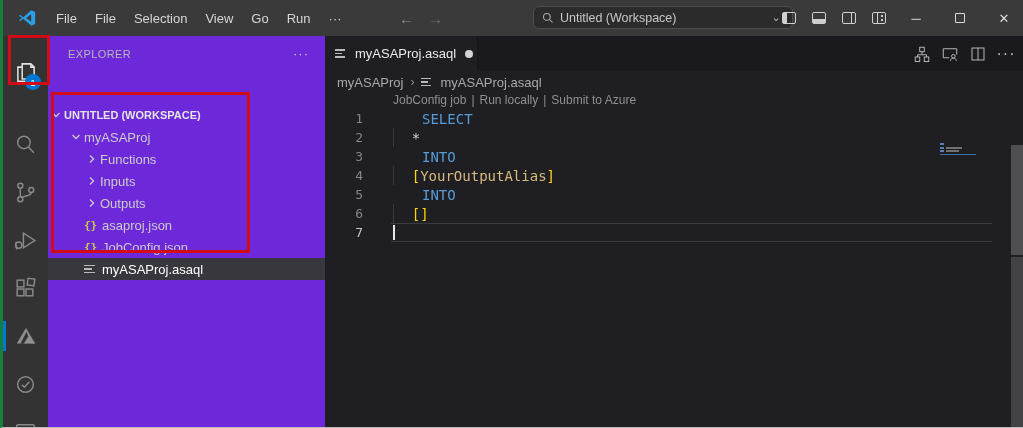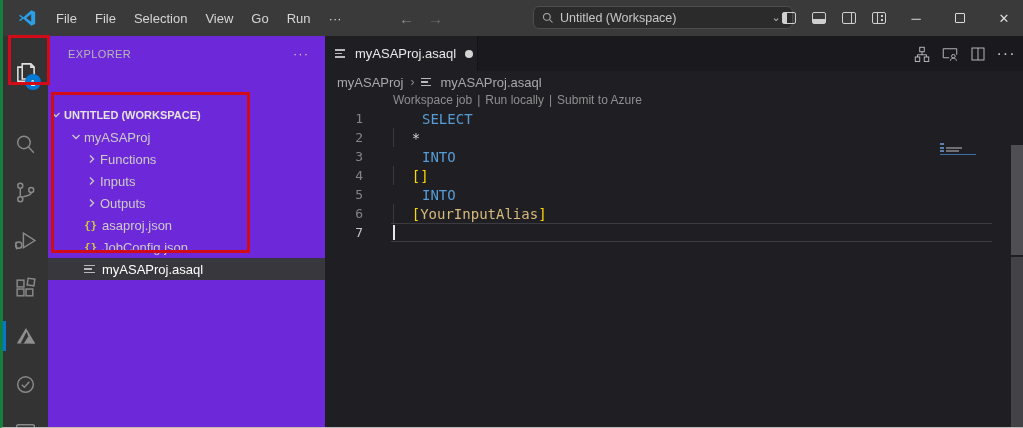--- a/index.html
+++ b/index.html
@@ -332,46 +332,46 @@
       <span class="lines-ico">
           <i style="width:10px"></i>
           <i style="width:7px"></i>
           <i style="width:10px"></i>
         </span>
       <span>myASAProj.asaql</span>
     </div>
 
     <div class="code">
       <div class="codelens">
-        <span class="lens-link">Workspace job</span>
+        <span class="lens-link">JobConfig job</span>
         <span class="sep">|</span>
         <span class="lens-link">Run locally</span>
         <span class="sep">|</span>
         <span class="lens-link">Submit to Azure</span>
       </div>
 
       <div class="cline" style="top:16px;">
         <span class="gut">1</span><span class="tk-kw">SELECT</span>
       </div>
       <div class="cline" style="top:35px;">
         <span class="gut">2</span><span class="tk-plain">    *</span>
         <span class="guide"></span>
       </div>
       <div class="cline" style="top:54px;">
         <span class="gut">3</span><span class="tk-kw">INTO</span>
       </div>
       <div class="cline" style="top:73px;">
-        <span class="gut">4</span><span class="tk-plain">    </span><span class="tk-br">[</span><span class="tk-br">]</span>
+        <span class="gut">4</span><span class="tk-plain">    </span><span class="tk-br">[</span><span class="tk-id">YourOutputAlias</span><span class="tk-br">]</span>
         <span class="guide"></span>
       </div>
       <div class="cline" style="top:92px;">
         <span class="gut">5</span><span class="tk-kw">INTO</span>
       </div>
       <div class="cline" style="top:111px;">
-        <span class="gut">6</span><span class="tk-plain">    </span><span class="tk-br">[</span><span class="tk-id">YourInputAlias</span><span class="tk-br">]</span>
+        <span class="gut">6</span><span class="tk-plain">    </span><span class="tk-br">[</span><span class="tk-br">]</span>
         <span class="guide"></span>
       </div>
       <div class="curline-box" style="top:130px;"></div>
       <div class="cline cur" style="top:130px;">
         <span class="gut">7</span>
         <span class="cursor"></span>
       </div>
 
       <div class="minimap">
         <div class="mm-row">

